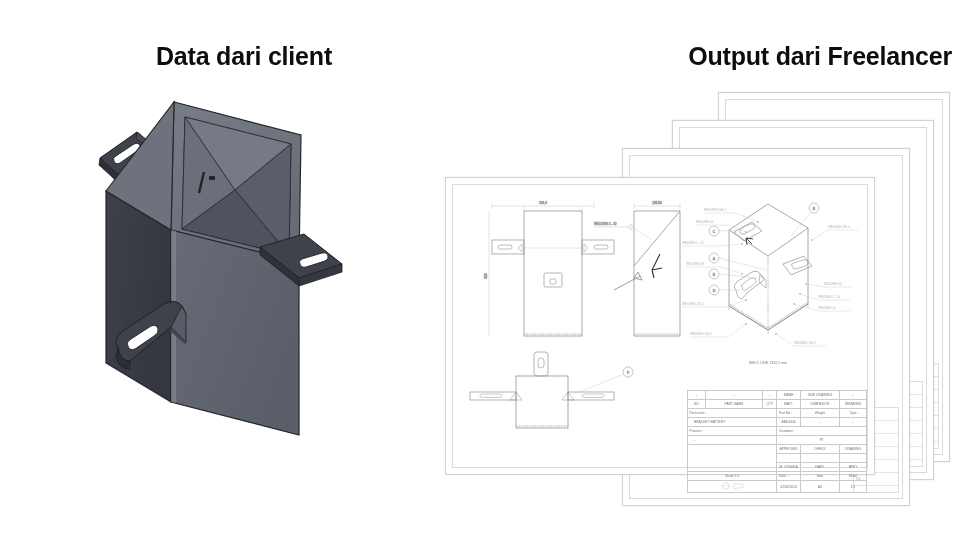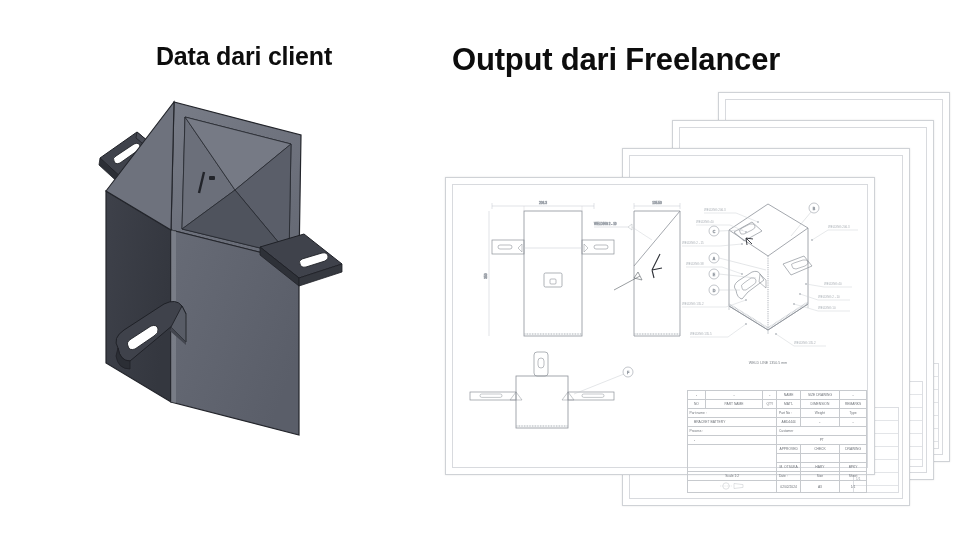--- a/index.html
+++ b/index.html
@@ -29,22 +29,22 @@
     top: 42px;
     width: 448px;
     text-align: center;
     font-size: 25px;
     margin-left: 20px;
   }
   #heading-right {
     left: 452px;
     top: 42px;
     width: 500px;
-    text-align: left;
-    font-size: 31px;
+    text-align: right;
+    font-size: 25px;
   }
 
   
   #model-panel {
     position: absolute;
     left: 0;
     top: 95px;
     width: 448px;
     height: 400px;
   }

